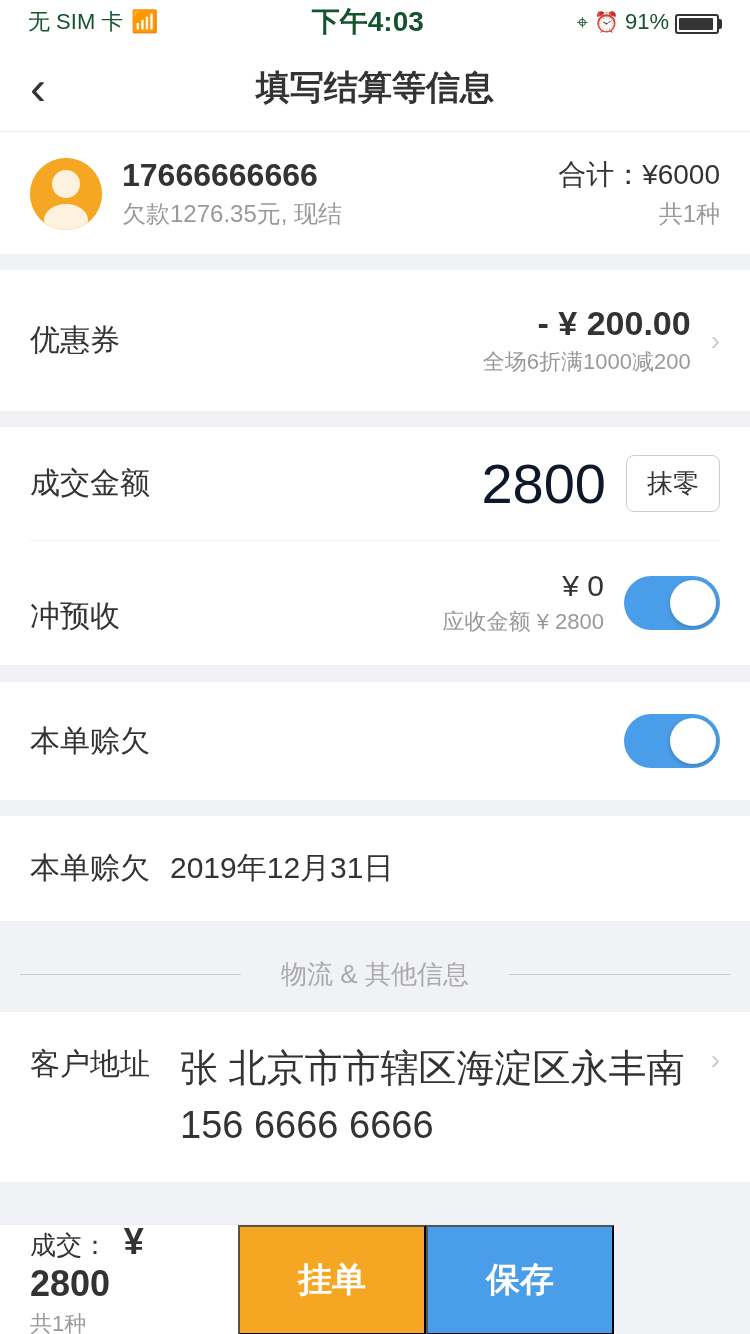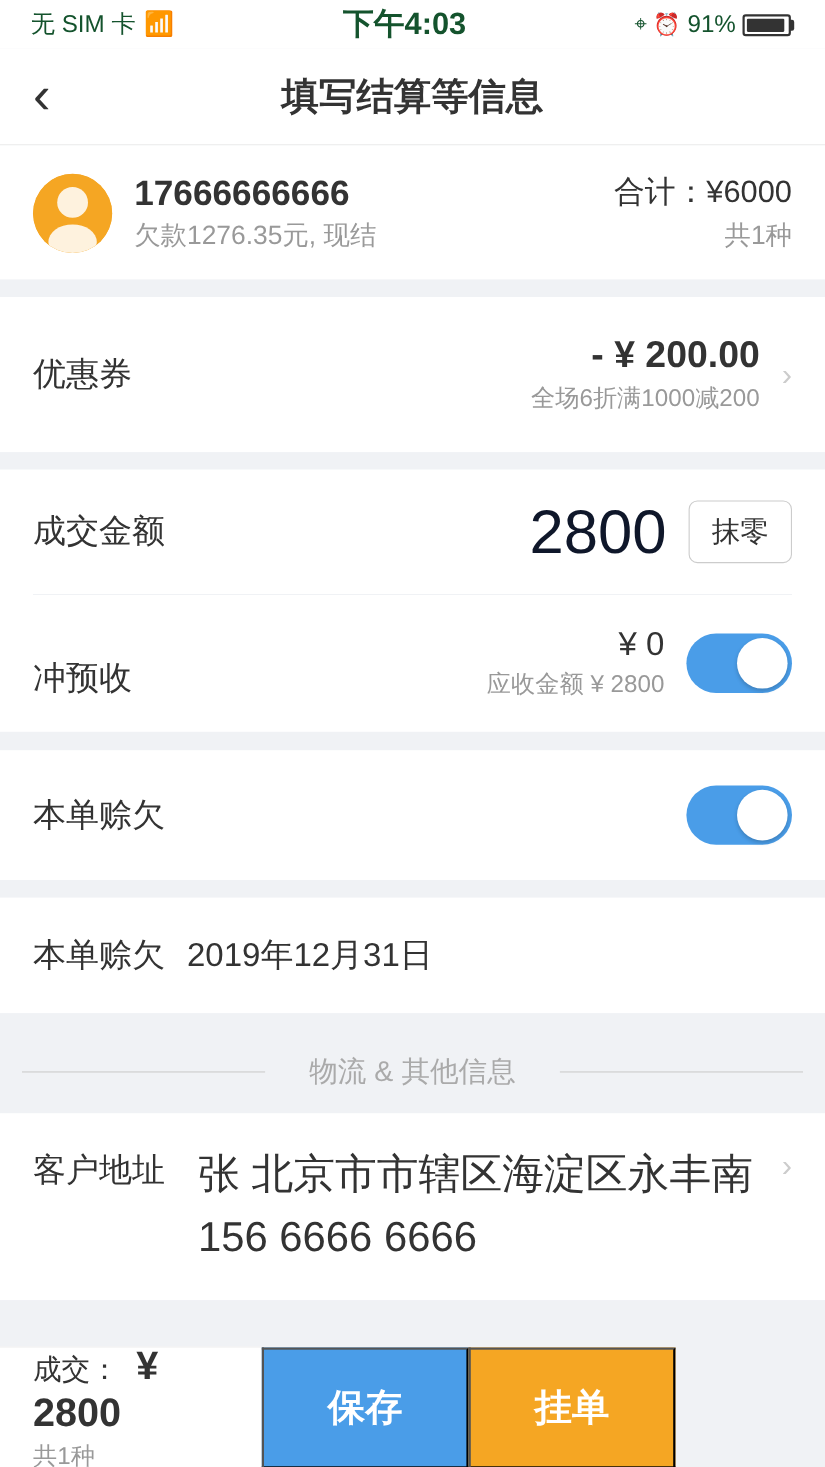--- a/index.html
+++ b/index.html
@@ -475,15 +475,15 @@
 </div>
 
 <div class="bottom-bar">
   <div class="bottom-total">
     <div>
       <span class="bottom-deal-label">成交：</span>
       <span class="bottom-deal-amount">¥ 2800</span>
     </div>
     <div class="bottom-count">共1种</div>
   </div>
+  <button class="bottom-btn btn-hang">挂单</button>
   <button class="bottom-btn btn-save">保存</button>
-  <button class="bottom-btn btn-hang">挂单</button>
 </div>
 
 </body></html>

